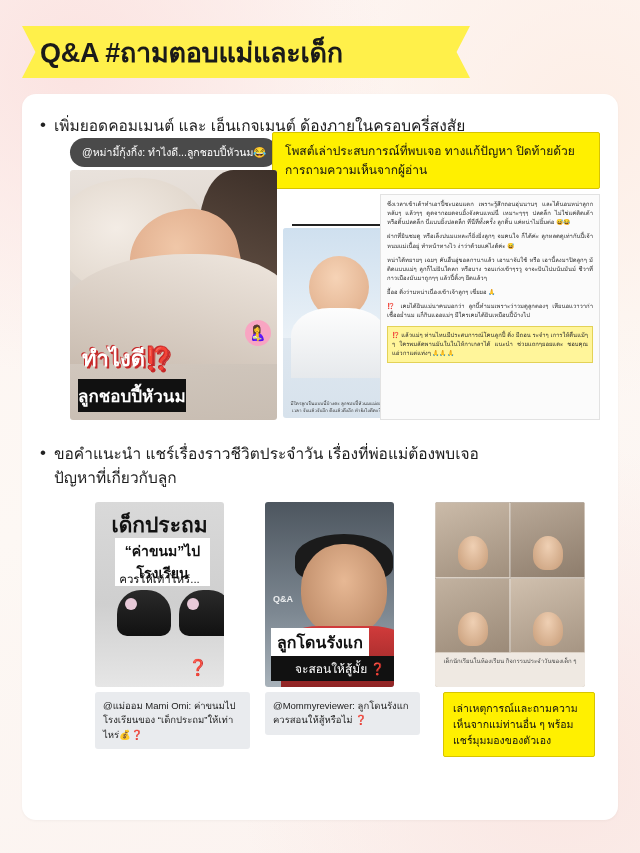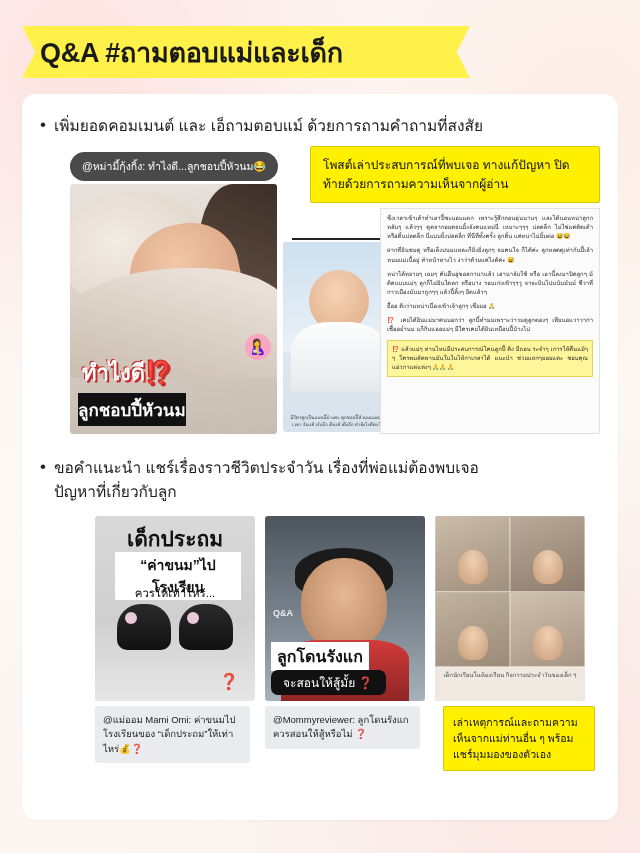--- a/index.html
+++ b/index.html
@@ -61,21 +61,20 @@
   .bullet-text {
     font-size: 15.5px;
     line-height: 1.55;
     color: #1d1d1d;
   }
   .bullet-text .l2 { display: block; }
 
   
   .sec1 {
     position: relative;
-    margin-top: 14px;
     height: 290px;
   }
   .handle-pill {
     display: inline-block;
     background: #4a4a4a;
     color: #fff;
     font-size: 10.5px;
     padding: 6px 12px;
     border-radius: 16px;
     position: absolute;
@@ -86,21 +85,21 @@
   .yellow-note {
     position: absolute;
     background: #fff000;
     border: 1px solid #d8c400;
     font-size: 12px;
     line-height: 1.55;
     color: #111;
     padding: 9px 12px;
     right: 0;
     top: -6px;
-    width: 290px;
+    width: 328px;
     border-radius: 2px;
   }
   .connector {
     position: absolute;
     left: 252px; top: 86px;
     width: 96px; height: 2px;
     background: #222;
   }
   .connector:after {
     content: "";
@@ -225,21 +224,21 @@
   
   .sec2-bullet { margin-top: 14px; }
   .sec2 {
     position: relative;
     margin-top: 12px;
     height: 238px;
   }
   .thumb {
     position: absolute;
     top: 0;
-    width: 160px; height: 185px;
+    width: 129px; height: 185px;
     border-radius: 3px;
     overflow: hidden;
   }
   .t1 { left: 55px; background: linear-gradient(180deg,#d9d9d9 0%, #cfcfcf 55%, #e6e6e6 100%); }
   .t2 { left: 225px; background: linear-gradient(180deg,#4d565f 0%, #7d8892 60%, #a8b2ba 100%); }
   .t3 { left: 395px; width: 150px; background: linear-gradient(180deg,#b9a89a 0%, #d3c5b6 50%, #c3b3a3 100%); }
 
   .t1 .head {
     position:absolute; left:0; right:0; top:6px;
     text-align:center; font-size: 21px; font-weight: bold; color:#111;
@@ -292,21 +291,21 @@
     font-size: 9px; font-weight:bold; color:#fff; opacity:.85;
   }
   .t2 .cap1 {
     position:absolute; left:6px; bottom:30px;
     background:#fff; color:#111; font-size:16px; font-weight:bold;
     padding: 2px 6px; white-space:nowrap;
   }
   .t2 .cap2 {
     position:absolute; left:6px; bottom:6px;
     background:#111; color:#fff; font-size:12px;
-    padding: 3px 12px; white-space:nowrap;border-radius:7px;
+    padding: 3px 24px; white-space:nowrap;
   }
   .t3 .grid {
     position:absolute; inset:0;
     display:grid; grid-template-columns: 1fr 1fr; grid-template-rows: 1fr 1fr 34px;
   }
   .t3 .cell {
     background: linear-gradient(160deg,#cbbba9,#a08f7d);
     border: 1px solid rgba(255,255,255,.35);
     position: relative;
   }
@@ -358,21 +357,21 @@
 
   <div class="title-banner">
     <span class="title-text">Q&amp;A #ถามตอบแม่และเด็ก</span>
   </div>
 
   <div class="card">
 
     <div class="bullet-row">
       <span class="bullet-dot">•</span>
       <span class="bullet-text">
-        <span class="l2">เพิ่มยอดคอมเมนต์ และ เอ็ถามตอบแม์ ด้วยการถามคำถามที่สงสัย</span>
+        <span class="l2">เพิ่มยอดคอมเมนต์ และ เอ็นเกจเมนต์ ด้องภายในครอบครี่สงสัย</span>
       </span>
     </div>
 
     <div class="sec1">
 
       <div class="handle-pill">@หม่ามี้กุ้งกิ้ง: ทำไงดี...ลูกชอบปี้หัวนม😂</div>
 
       <div class="yellow-note">โพสต์เล่าประสบการณ์ที่พบเจอ ทางแก้ปัญหา ปิดท้ายด้วยการถามความเห็นจากผู้อ่าน</div>
 
       <div class="connector"></div>

